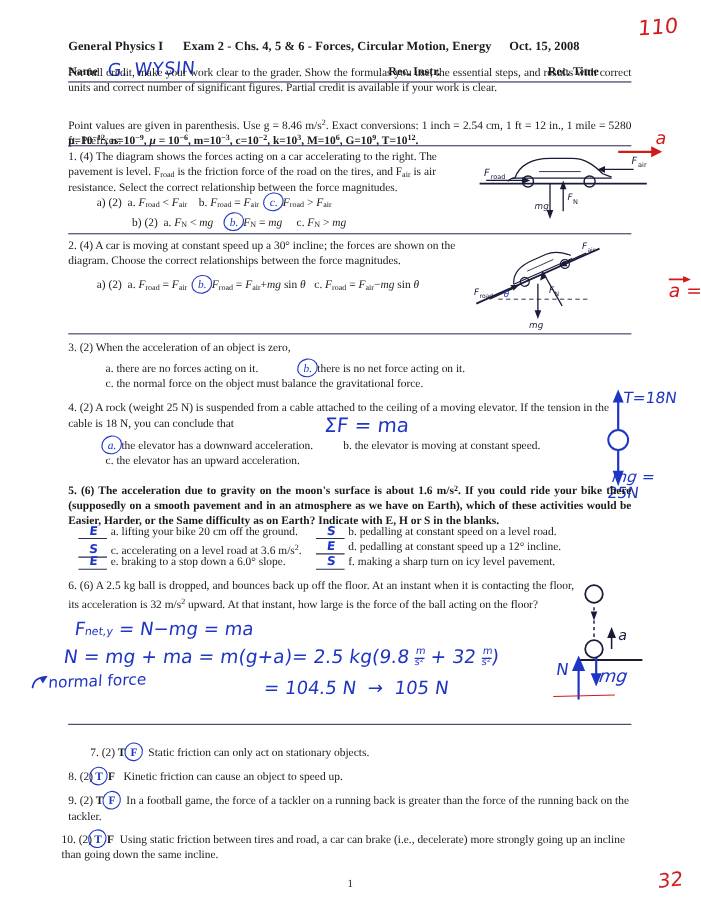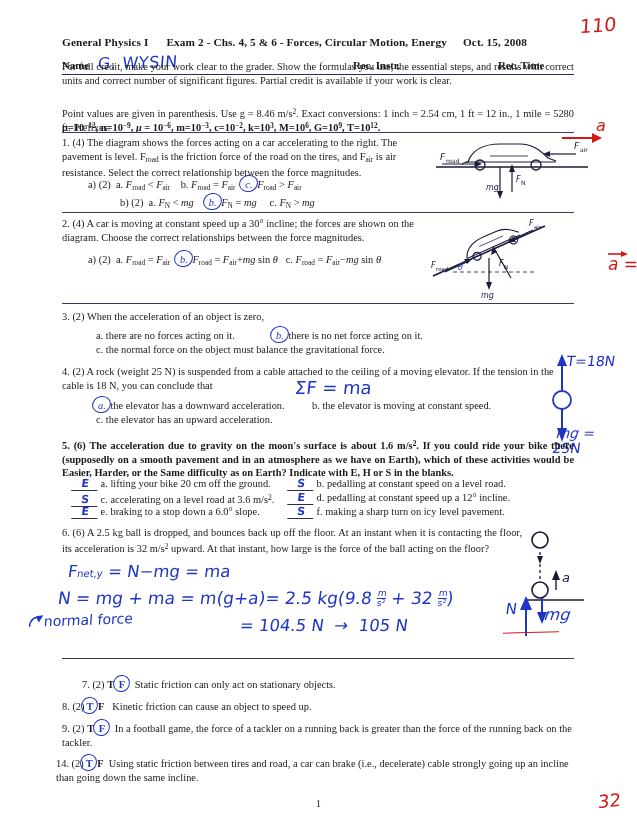--- a/index.html
+++ b/index.html
@@ -465,24 +465,24 @@
 
   <div class="q" style="left:62px; top:722px; width:512px;">
     <span>9.</span>
     <span>(2)</span>
     <b>T</b>
     <span class="circ circ-tf" style="font-style:normal;font-weight:bold;">F</span>
     &nbsp;&nbsp;<span>In a football game, the force of a tackler on a running back is greater than the force of the running back on the tackler.</span>
   </div>
 
   <div class="q" style="left:56px; top:757px; width:518px;">
-    <span>14.</span>
+    <span>10.</span>
     <span>(2)</span><span class="circ circ-tf" style="font-style:normal;font-weight:bold;">T</span>
     <b>F</b>
-    &nbsp;<span>Using static friction between tires and road, a car can brake (i.e., decelerate) cable strongly going up an incline than going down the same incline.</span>
+    &nbsp;<span>Using static friction between tires and road, a car can brake (i.e., decelerate) more strongly going up an incline than going down the same incline.</span>
   </div>
 
   <div class="hand-red score-top">110</div>
   <div class="hand-red score-bot">32</div>
 
   <div class="pageno">1</div>
 
 </div>
 
 </body></html>

